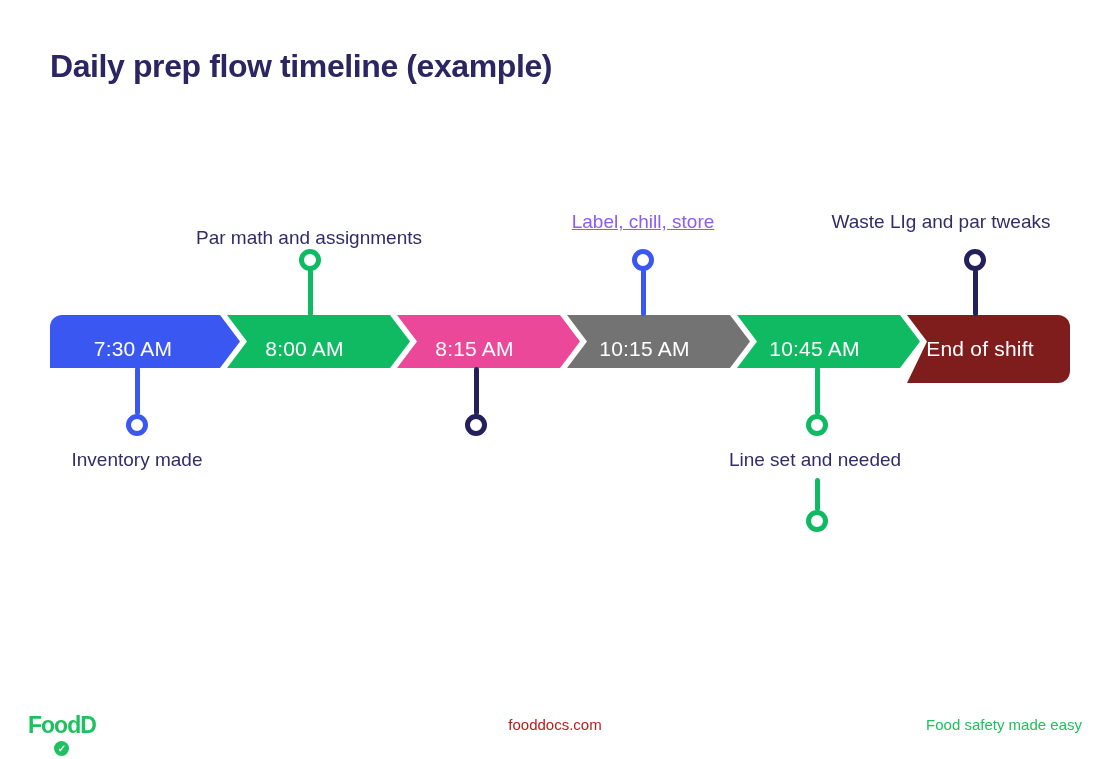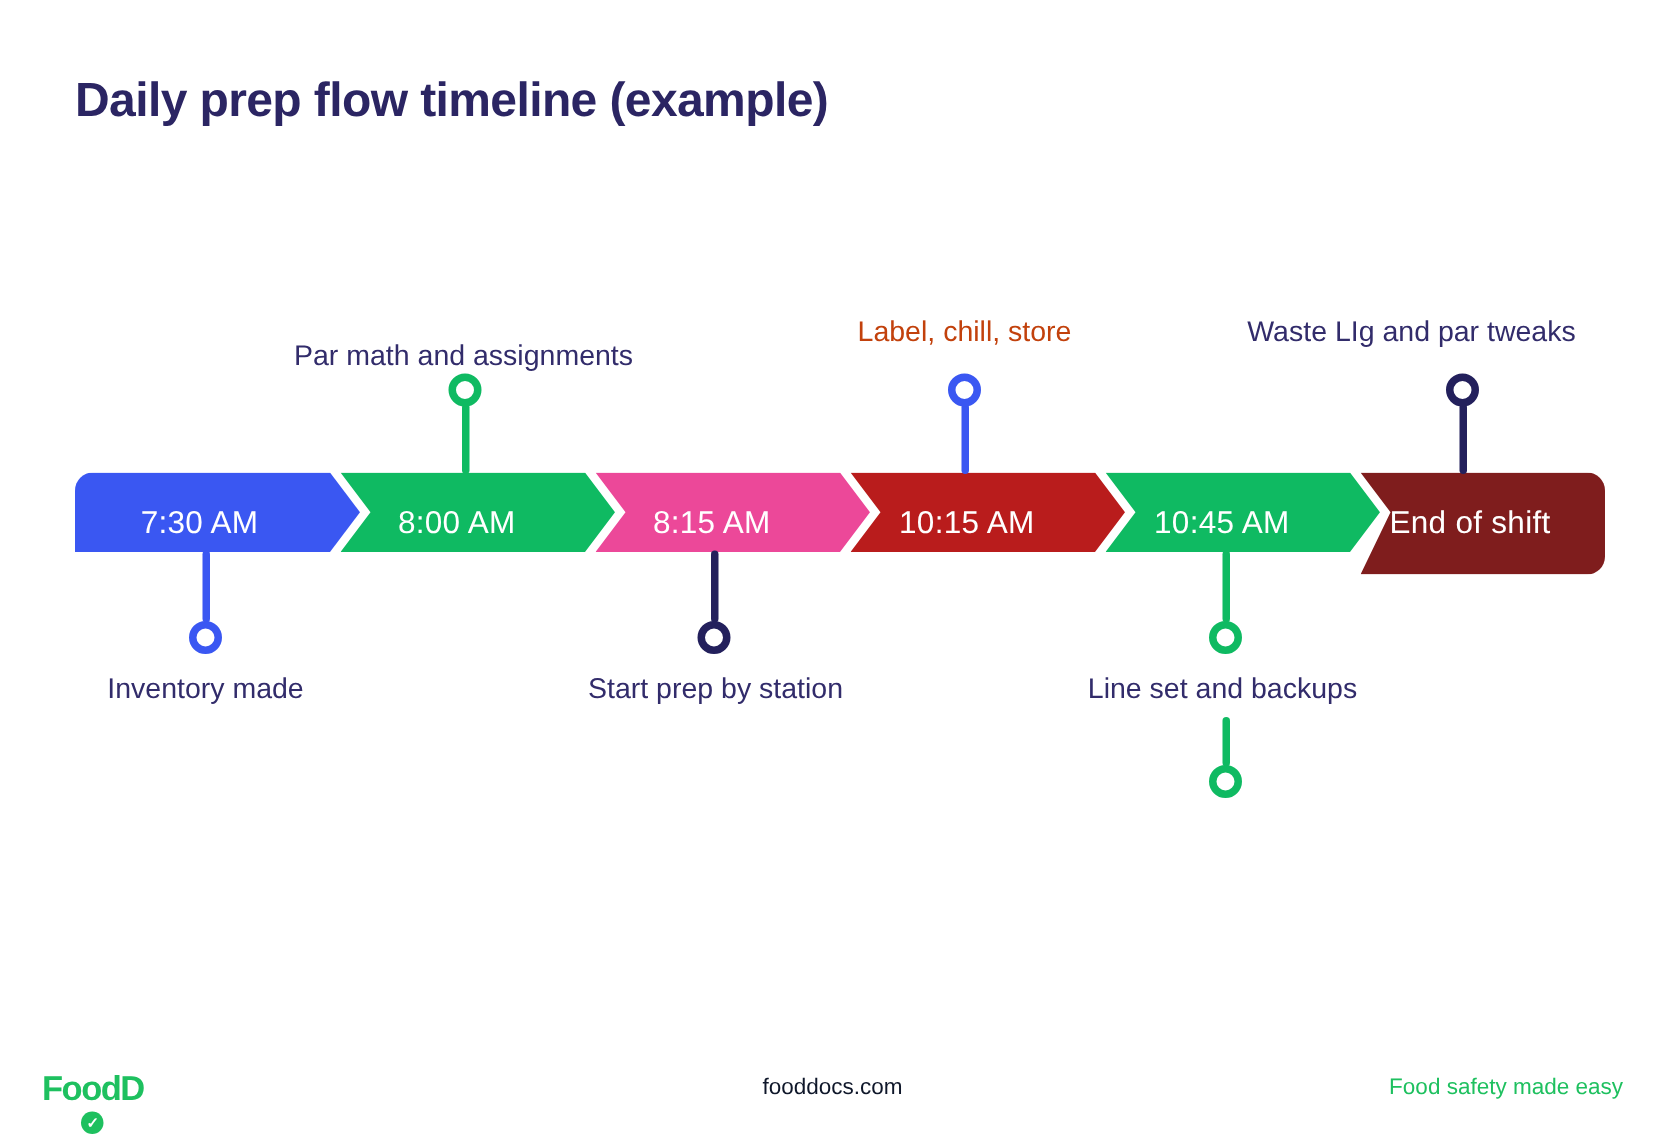--- a/index.html
+++ b/index.html
@@ -55,54 +55,53 @@
 <div id="timeline">
     <div class="seg" style="left: 50px; width: 190px; background: rgb(58, 87, 242); clip-path: polygon(0px 0px, 170px 0px, 100% 26.5px, 170px 53px, 0px 53px); border-radius: 12px 0px 0px 12px; padding-right: 24px;">
       <span>7:30 AM</span>
     </div>
     <div class="seg" style="left: 227px; width: 183px; background: rgb(15, 186, 98); clip-path: polygon(0px 0px, 163px 0px, 100% 26.5px, 163px 53px, 0px 53px, 20px 26.5px); padding-right: 28px;">
       <span>8:00 AM</span>
     </div>
     <div class="seg" style="left: 397px; width: 183px; background: #ec4899; clip-path: polygon(0px 0px, 163px 0px, 100% 26.5px, 163px 53px, 0px 53px, 20px 26.5px); padding-right: 28px;">
       <span>8:15 AM</span>
     </div>
-    <div class="seg" style="left: 567px; width: 183px; background: #b91c1c; clip-path: polygon(0px 0px, 163px 0px, 100% 26.5px, 163px 53px, 0px 53px, 20px 26.5px); padding-right: 28px;">
+    <div class="seg" style="left: 567px; width: 183px; background: #737373; clip-path: polygon(0px 0px, 163px 0px, 100% 26.5px, 163px 53px, 0px 53px, 20px 26.5px); padding-right: 28px;">
       <span>10:15 AM</span>
     </div>
     <div class="seg" style="left: 737px; width: 183px; background: rgb(15, 186, 98); clip-path: polygon(0px 0px, 163px 0px, 100% 26.5px, 163px 53px, 0px 53px, 20px 26.5px); padding-right: 28px; text-align: center;">
       <span>10:45 AM</span>
     </div>
     <div class="seg" style="left: 907px; width: 163px; background: #7f1d1d; clip-path: polygon(0px 0px, 100% 0px, 100% 100%, 0px 100%, 20px 26.5px); border-radius: 0px 12px 12px 0px; padding-right: 17px; justify-content: center;">
       <span>End of shift</span>
     </div>
     <div class="pin-stem" style="left: 307.5px; top: 269px; height: 47px; background: rgb(15, 186, 98);"></div>
     <div class="pin-circle" style="left: 299px; top: 249px; border-color: rgb(15, 186, 98);"></div>
     <div class="ann-label centered" style="color: rgb(50, 44, 107); left: 309px; top: 225px;">Par math and assignments</div>
     <div class="pin-stem" style="left: 640.5px; top: 269px; height: 47px; background: rgb(58, 87, 242);"></div>
     <div class="pin-circle" style="left: 632px; top: 249px; border-color: rgb(58, 87, 242);"></div>
-    <div class="ann-label centered" style="color: #c2410c; left: 643px; top: 209px;">Label, chill, store</div>
+    <div class="ann-label centered" style="color: #8b5cf6; left: 643px; top: 209px; text-decoration: underline;">Label, chill, store</div>
     <div class="pin-stem" style="left: 972.5px; top: 269px; height: 47px; background: rgb(35, 32, 92);"></div>
     <div class="pin-circle" style="left: 964px; top: 249px; border-color: rgb(35, 32, 92);"></div>
     <div class="ann-label centered" style="color: rgb(50, 44, 107); left: 941px; top: 209px;">Waste LIg and par tweaks</div>
     <div class="pin-stem" style="left: 134.5px; top: 367px; height: 48px; background: rgb(58, 87, 242);"></div>
     <div class="pin-circle" style="left: 126px; top: 414px; border-color: rgb(58, 87, 242);"></div>
     <div class="ann-label centered" style="color: rgb(50, 44, 107); left: 137px; top: 447px;">Inventory made</div>
     <div class="pin-stem" style="left: 473.5px; top: 367px; height: 48px; background: rgb(35, 32, 92);"></div>
     <div class="pin-circle" style="left: 465px; top: 414px; border-color: rgb(35, 32, 92);"></div>
-    <div class="ann-label centered" style="color: rgb(50, 44, 107); left: 477px; top: 447px;">Start prep by station</div>
     <div class="pin-stem" style="left: 814.5px; top: 367px; height: 48px; background: rgb(15, 186, 98);"></div>
     <div class="pin-circle" style="left: 806px; top: 414px; border-color: rgb(15, 186, 98);"></div>
-    <div class="ann-label centered" style="color: rgb(50, 44, 107); left: 815px; top: 447px;">Line set and backups</div>
+    <div class="ann-label centered" style="color: rgb(50, 44, 107); left: 815px; top: 447px;">Line set and needed</div>
     <div class="pin-stem" style="left: 814.5px; top: 478px; height: 33px; background: rgb(15, 186, 98);"></div>
     <div class="pin-circle" style="left: 806px; top: 510px; border-color: rgb(15, 186, 98);"></div>
   </div>
 
 <div class="footer">
   <div class="logo" style="color: rgb(30, 192, 95);">
     <span>FoodD</span>
     <span class="logo-o" style="background: rgb(30, 192, 95);">
         <span class="chk">✓</span>
       </span>
     <span>cs</span>
   </div>
-  <div class="f-center" style="color: #0f172a;">fooddocs.com</div>
+  <div class="f-center" style="color: #b91c1c;">fooddocs.com</div>
   <div class="f-right" style="color: rgb(30, 192, 95);">Food safety made easy</div>
 </div>
 
 </body></html>

